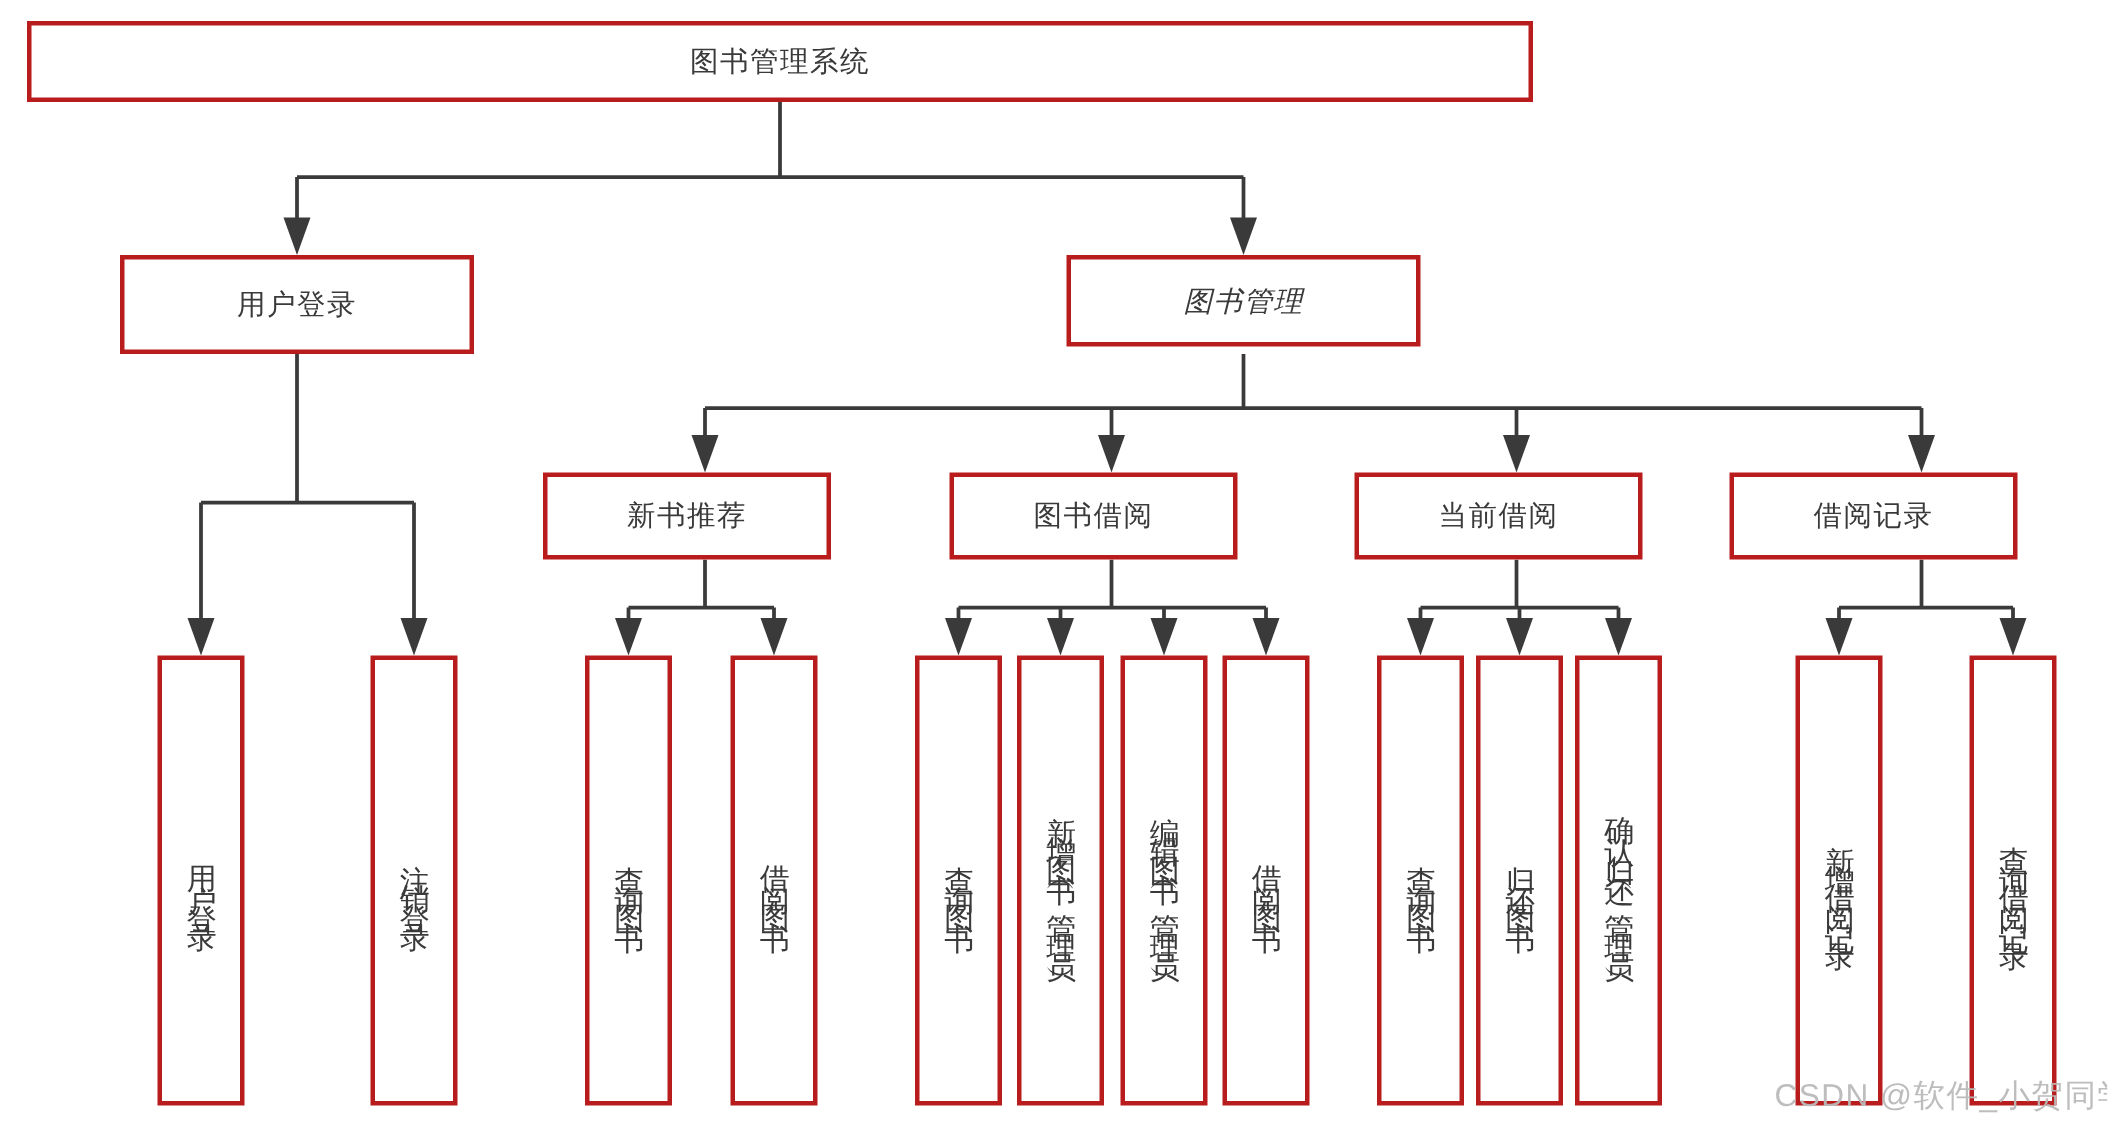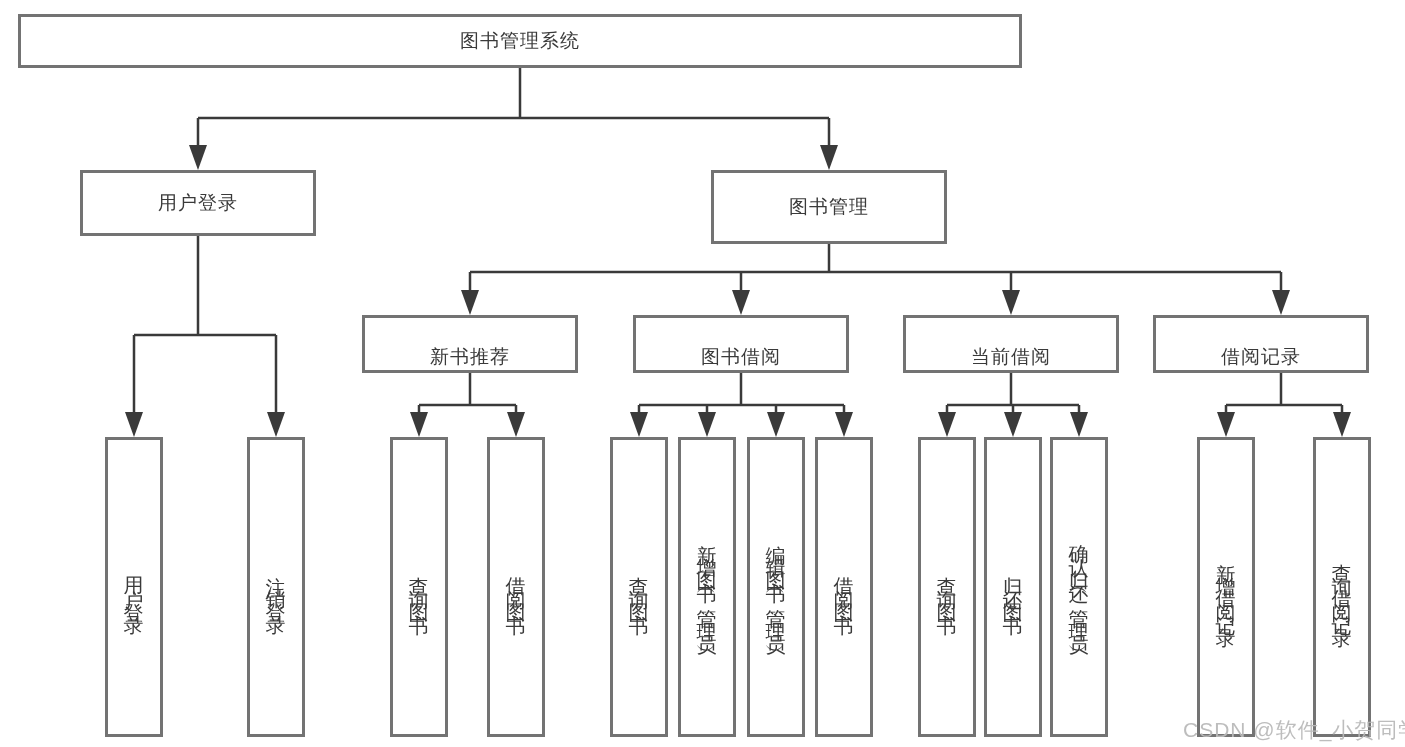--- a/index.html
+++ b/index.html
@@ -18,33 +18,33 @@
   .connectors {
     position: absolute;
     left: 0;
     top: 0;
     pointer-events: none;
   }
   .box {
     position: absolute;
     box-sizing: border-box;
     background: #ffffff;
-    border: 3px solid #737373;
+    border: 3px solid #b91c1c;
     display: flex;
     align-items: center;
     justify-content: center;
     color: #3a3a3a;
     font-size: 19px;
     letter-spacing: 1px;
     white-space: nowrap;
   }
   .root-box   { left: 18px;  top: 14px;  width: 1004px; height: 54px; }
   .l2a        { left: 80px;  top: 170px; width: 236px;  height: 66px; }
-  .l2b        { left: 711px; top: 170px; width: 236px;  height: 74px; }
-  .l3         { top: 315px;  width: 216px; height: 58px; align-items: flex-end; }
+  .l2b        { left: 711px; top: 170px; width: 236px;  height: 61px; font-style: italic; }
+  .l3         { top: 315px;  width: 192px; height: 58px; }
   .l3a { left: 362px; }
   .l3b { left: 633px; }
   .l3c { left: 903px; }
   .l3d { left: 1153px; }
   .vbox {
     top: 437px;
     width: 58px;
     height: 300px;
   }
   .vbox .vtext {

